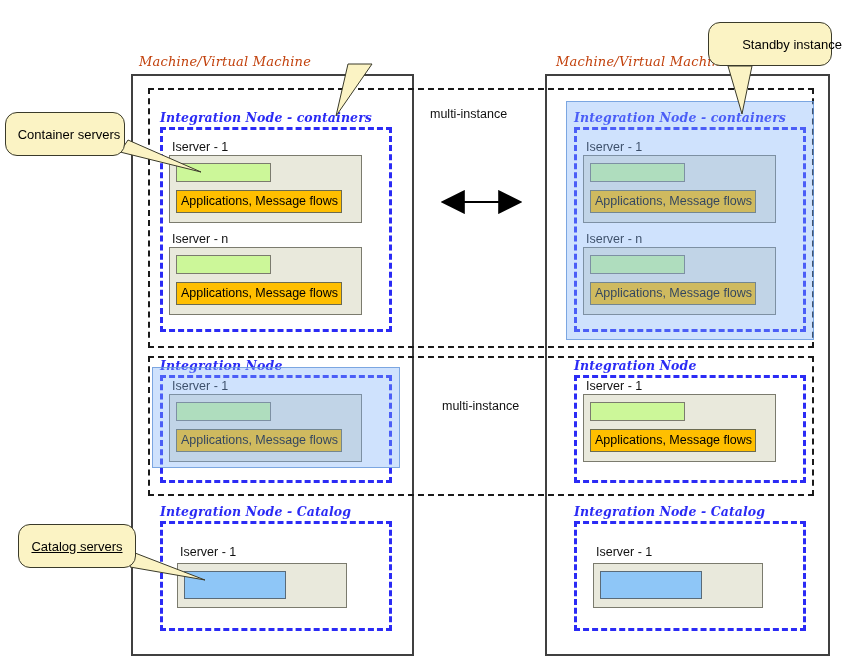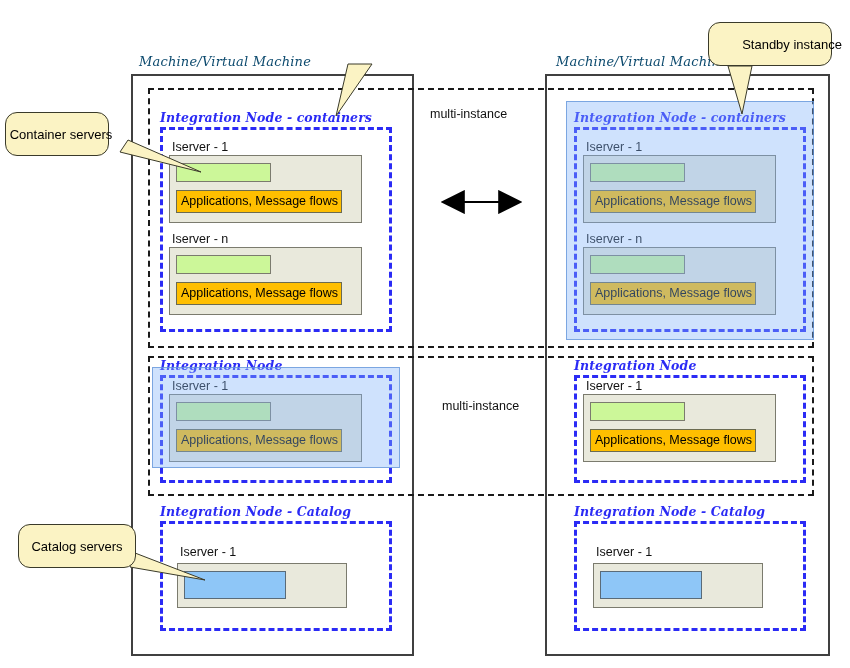--- a/index.html
+++ b/index.html
@@ -17,21 +17,21 @@
     position:absolute;
     border:2px solid #404040;
     background:#ffffff;
     box-sizing:border-box;
   }
   .machine-label{
     position:absolute;
     font-family:"DejaVu Serif", serif;
     font-style:italic;
     font-size:13px;
-    color:#0c4a6e;
+    color:#c2410c;
     white-space:nowrap;
     letter-spacing:.2px;
   }
 
   
   .band{
     position:absolute;
     border:2.5px dashed #1a1a1a;
     box-sizing:border-box;
     background:transparent;
@@ -223,21 +223,21 @@
     <polygon points="128,140 120,152 201,172" fill="#fbf3c4" stroke="#3a3a2a" stroke-width="1"></polygon>
 
     <polygon points="135,553 130,567 205,580" fill="#fbf3c4" stroke="#3a3a2a" stroke-width="1"></polygon>
   </svg>
 
 
   <div class="callout" style="left:708px;top:22px;width:124px;height:44px;padding-left:44px;">
     <span>Standby instance</span>
   </div>
 
-  <div class="callout" style="left:5px;top:112px;width:104px;height:44px;padding-left:8px;">
+  <div class="callout" style="left:5px;top:112px;width:120px;height:44px;padding-left:8px;">
     <span>Container servers</span>
   </div>
 
-  <div class="callout" style="left:18px;top:524px;width:118px;height:44px;">
+  <div class="callout" style="left:18px;top:524px;width:118px;height:44px;text-decoration:underline;">
     <span>Catalog servers</span>
   </div>
 
 </div>
 
 </body></html>

